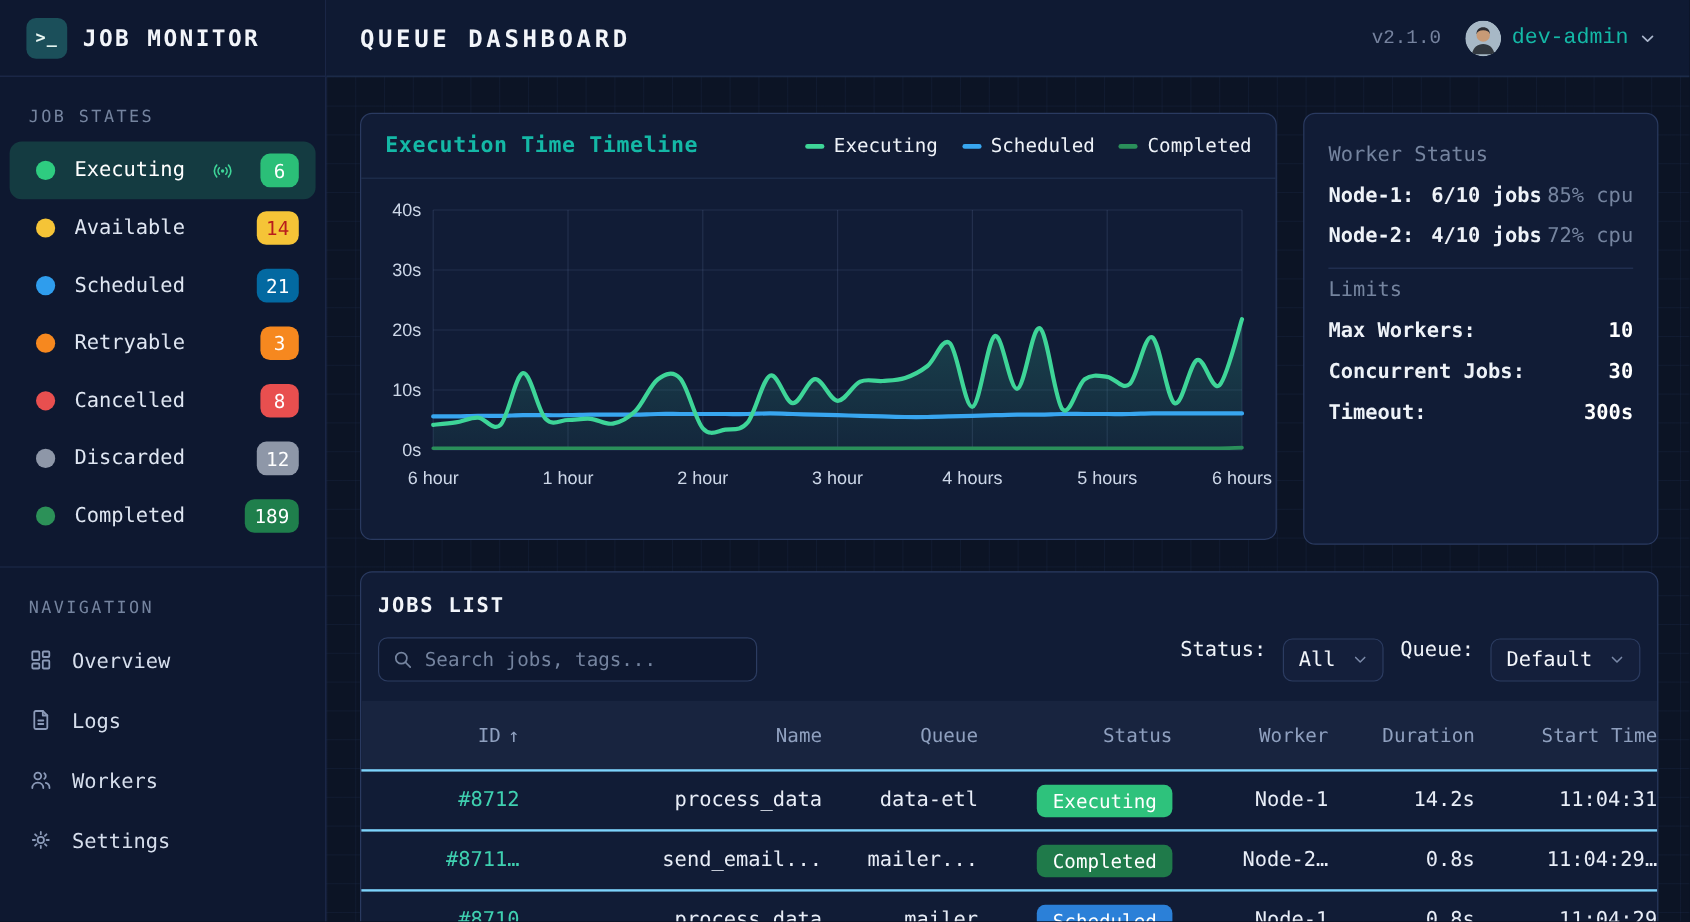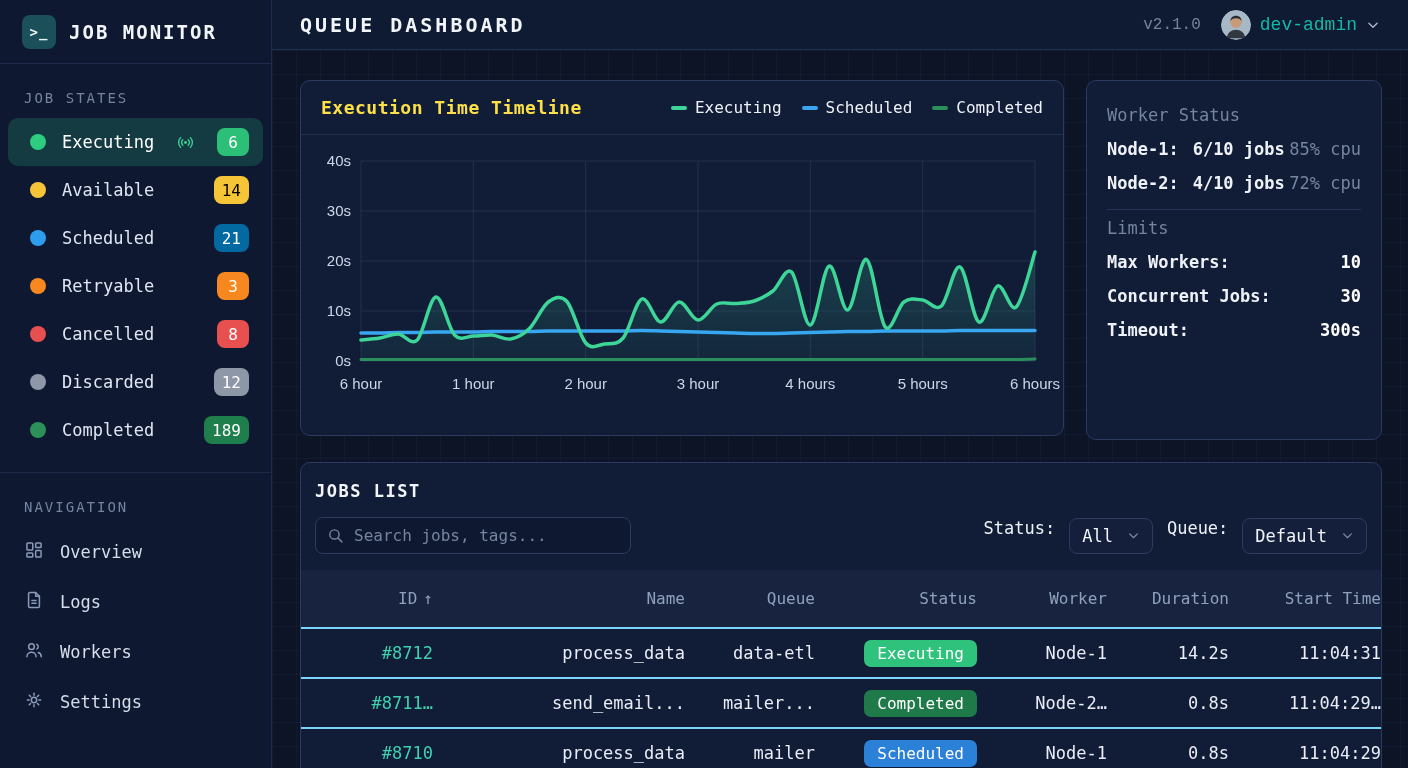--- a/index.html
+++ b/index.html
@@ -31,39 +31,39 @@
   .live-icon { margin-left:auto; display:flex; align-items:center; }
   .badge { margin-left:auto; min-width:32px; height:28px; padding:0 8px; border-radius:8px;
            display:grid; place-items:center; font-size:16px; }
   .state-item.active .badge { margin-left:6px; }
   .side-divider { height:1px; background:#1c2947; margin-top:18px; }
   .nav-item { height:50px; padding:0 24px; display:flex; align-items:center; gap:16px; cursor:pointer; }
   .nav-item svg { stroke:#8b9ab8; }
   .nav-label { font-size:17px; color:#d6deec; }
   
   .main-col { flex:1; display:flex; flex-direction:column; height:768px; }
-  .topbar { height:50px; background:#0f1a33; border-bottom:1px solid #20304f;
+  .topbar { height:64px; background:#0f1a33; border-bottom:1px solid #20304f;
             display:flex; align-items:center; padding:0 28px; }
   .page-title { font-size:20px; font-weight:bold; letter-spacing:3px; color:#f2f5fa; }
   .topbar-right { margin-left:auto; display:flex; align-items:center; gap:14px;font-family:Liberation Mono, monospace; }
   .version { color:#76839f; font-size:16px; margin-right:6px; }
   .avatar { width:30px; height:30px; border-radius:50%; overflow:hidden; flex:none; cursor:pointer; }
   .username { font-size:18px; color:#14b8a6; }
   .user-menu { display:flex; align-items:center; gap:9px; cursor:pointer; }
   .content {
     flex:1; padding:30px 26px 0 28px; overflow:hidden;
     background-image:
       linear-gradient(rgba(66,98,164,0.09) 1px, transparent 1px),
       linear-gradient(90deg, rgba(66,98,164,0.09) 1px, transparent 1px);
     background-size:24px 24px;
   }
   .row-top { display:flex; gap:22px; }
   .card { background:#111c36; border:1px solid #2a3a60; border-radius:10px; }
   .card-header { display:flex; align-items:center; padding:16px 20px; border-bottom:1px solid #20304f; }
-  .card-title { font-size:18px; font-weight:bold; color:#fde047; letter-spacing:0.5px; }
+  .card-title { font-size:18px; font-weight:bold; color:#14b8a6; letter-spacing:0.5px; }
   
   .chart-card { width:764px; height:356px; }
   .legend { margin-left:auto; display:flex; gap:20px; }
   .legend-item { display:flex; align-items:center; gap:8px; cursor:pointer; }
   .legend-dash { width:16px; height:4px; border-radius:2px; }
   .legend-text { font-size:16px; color:#eef2f8; }
   .chart-body { padding:10px 6px 0 8px; }
   
   .nodes-card { flex:1; height:360px; }
   .nodes-body { padding:16px 20px; }
@@ -123,21 +123,21 @@
         <path d="M5.8 5.8a9 9 0 0 0 0 12.4"></path>
           <path d="M18.2 5.8a9 9 0 0 1 0 12.4"></path>
       </svg>
     </span>
     <span class="badge" style="background: rgb(43, 191, 120); color: rgb(255, 255, 255);">6</span>
   </div>
 
   <div class="state-item">
     <span class="dot" style="background: rgb(245, 196, 55);"></span>
     <span class="state-label">Available</span>
-    <span class="badge" style="background: rgb(245, 196, 55); color: #000000;">14</span>
+    <span class="badge" style="background: rgb(245, 196, 55); color: #b91c1c;">14</span>
   </div>
 
   <div class="state-item">
     <span class="dot" style="background: rgb(47, 157, 237);"></span>
     <span class="state-label">Scheduled</span>
     <span class="badge" style="background: #0369a1; color: rgb(255, 255, 255);">21</span>
   </div>
 
   <div class="state-item">
     <span class="dot" style="background: rgb(246, 136, 31);"></span>

